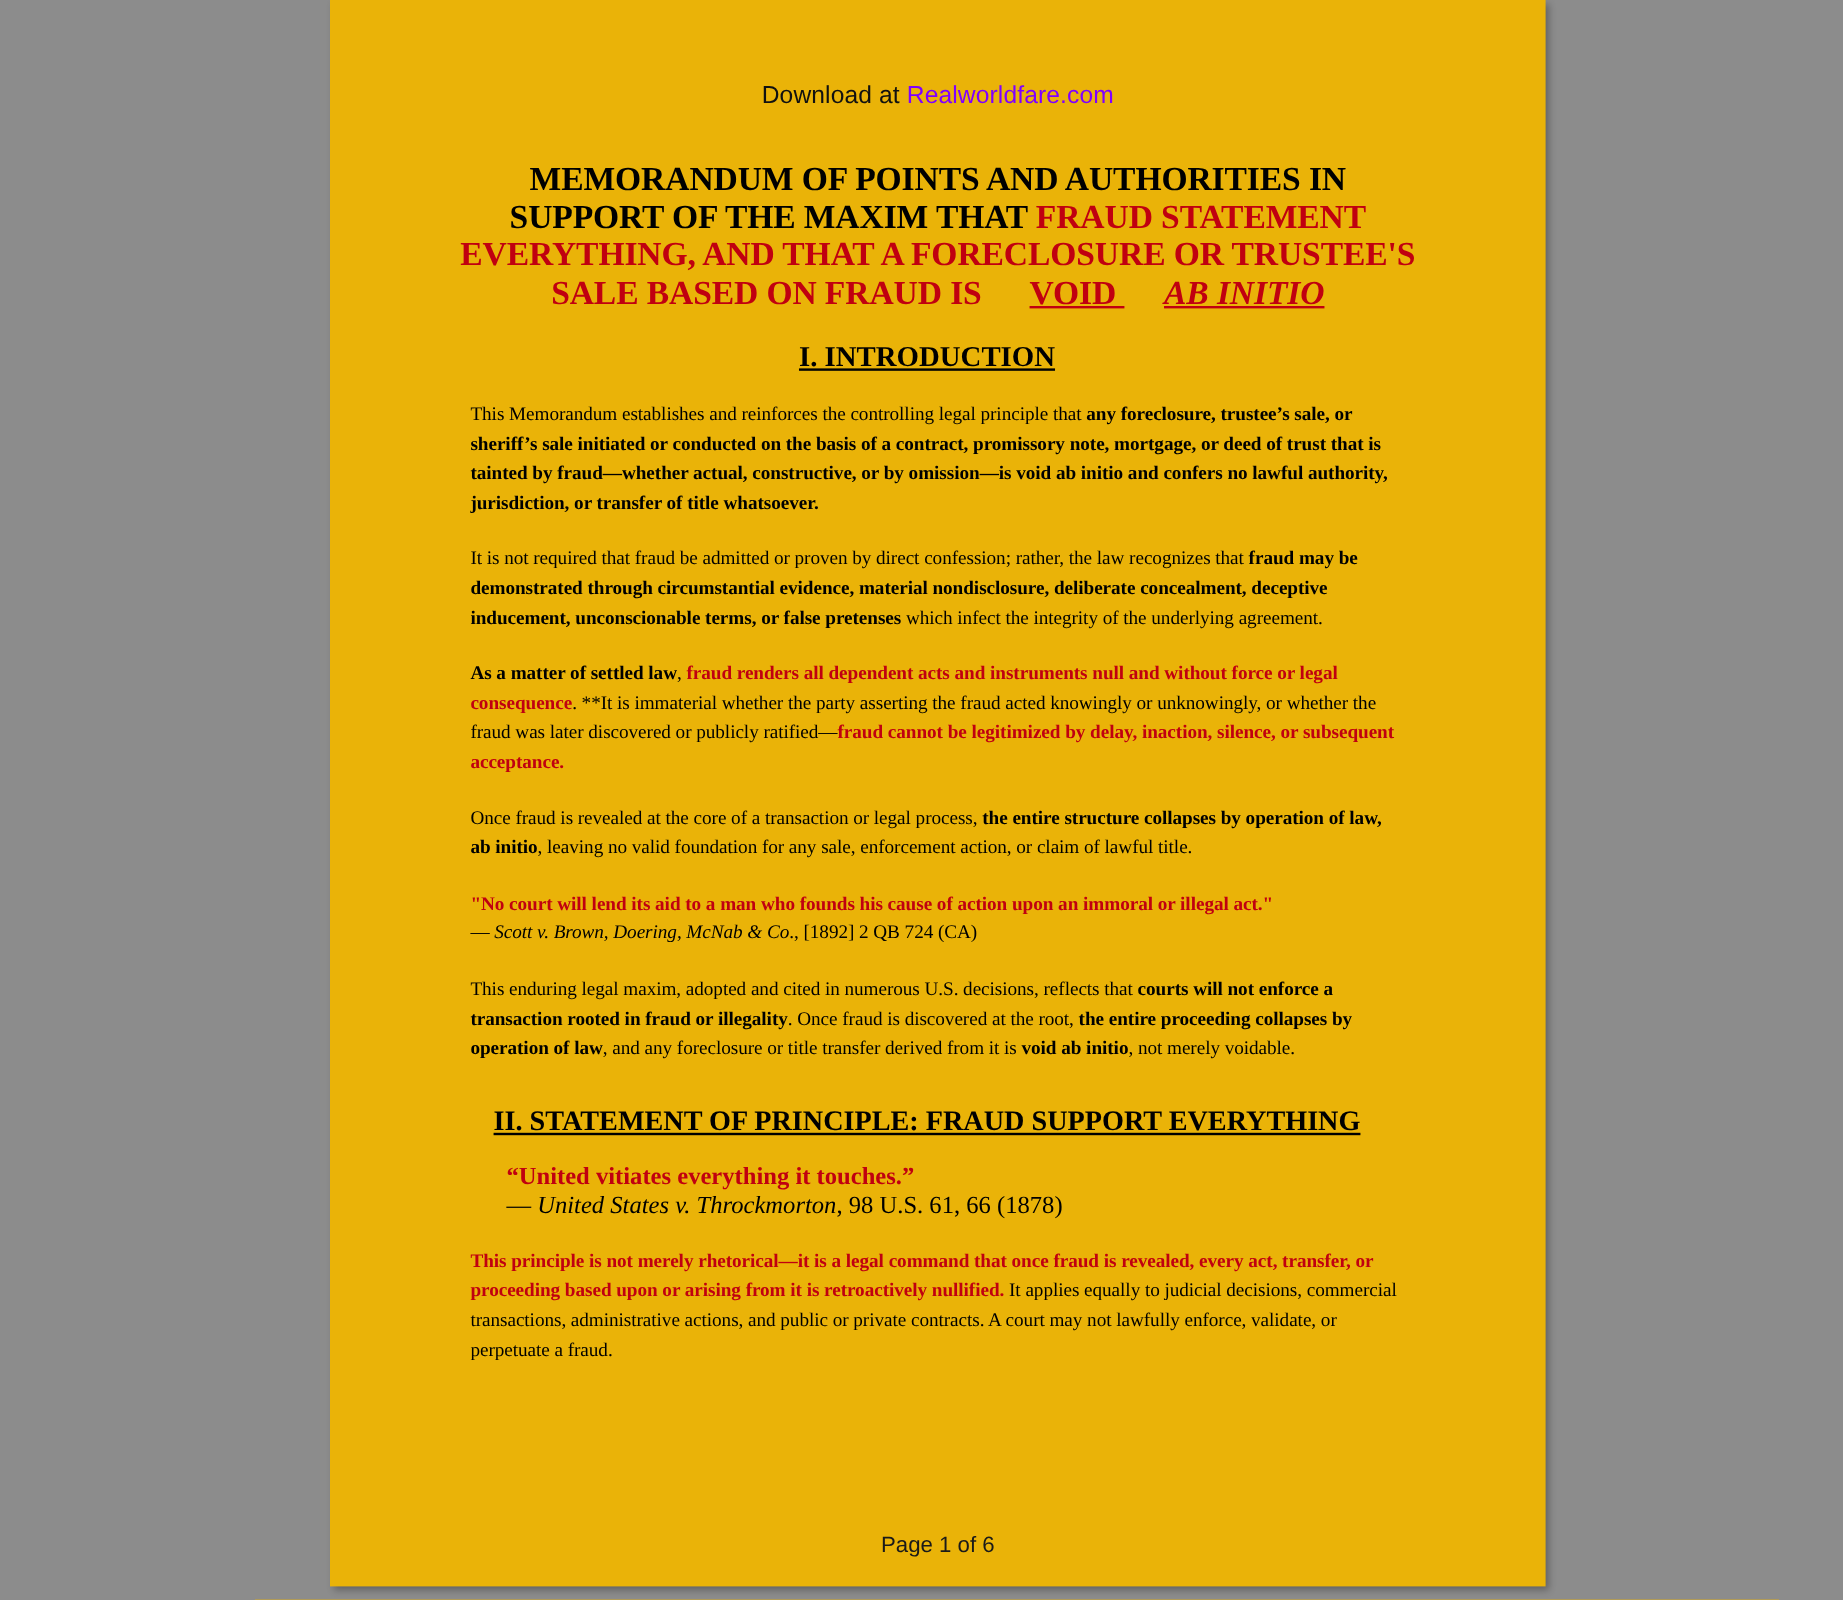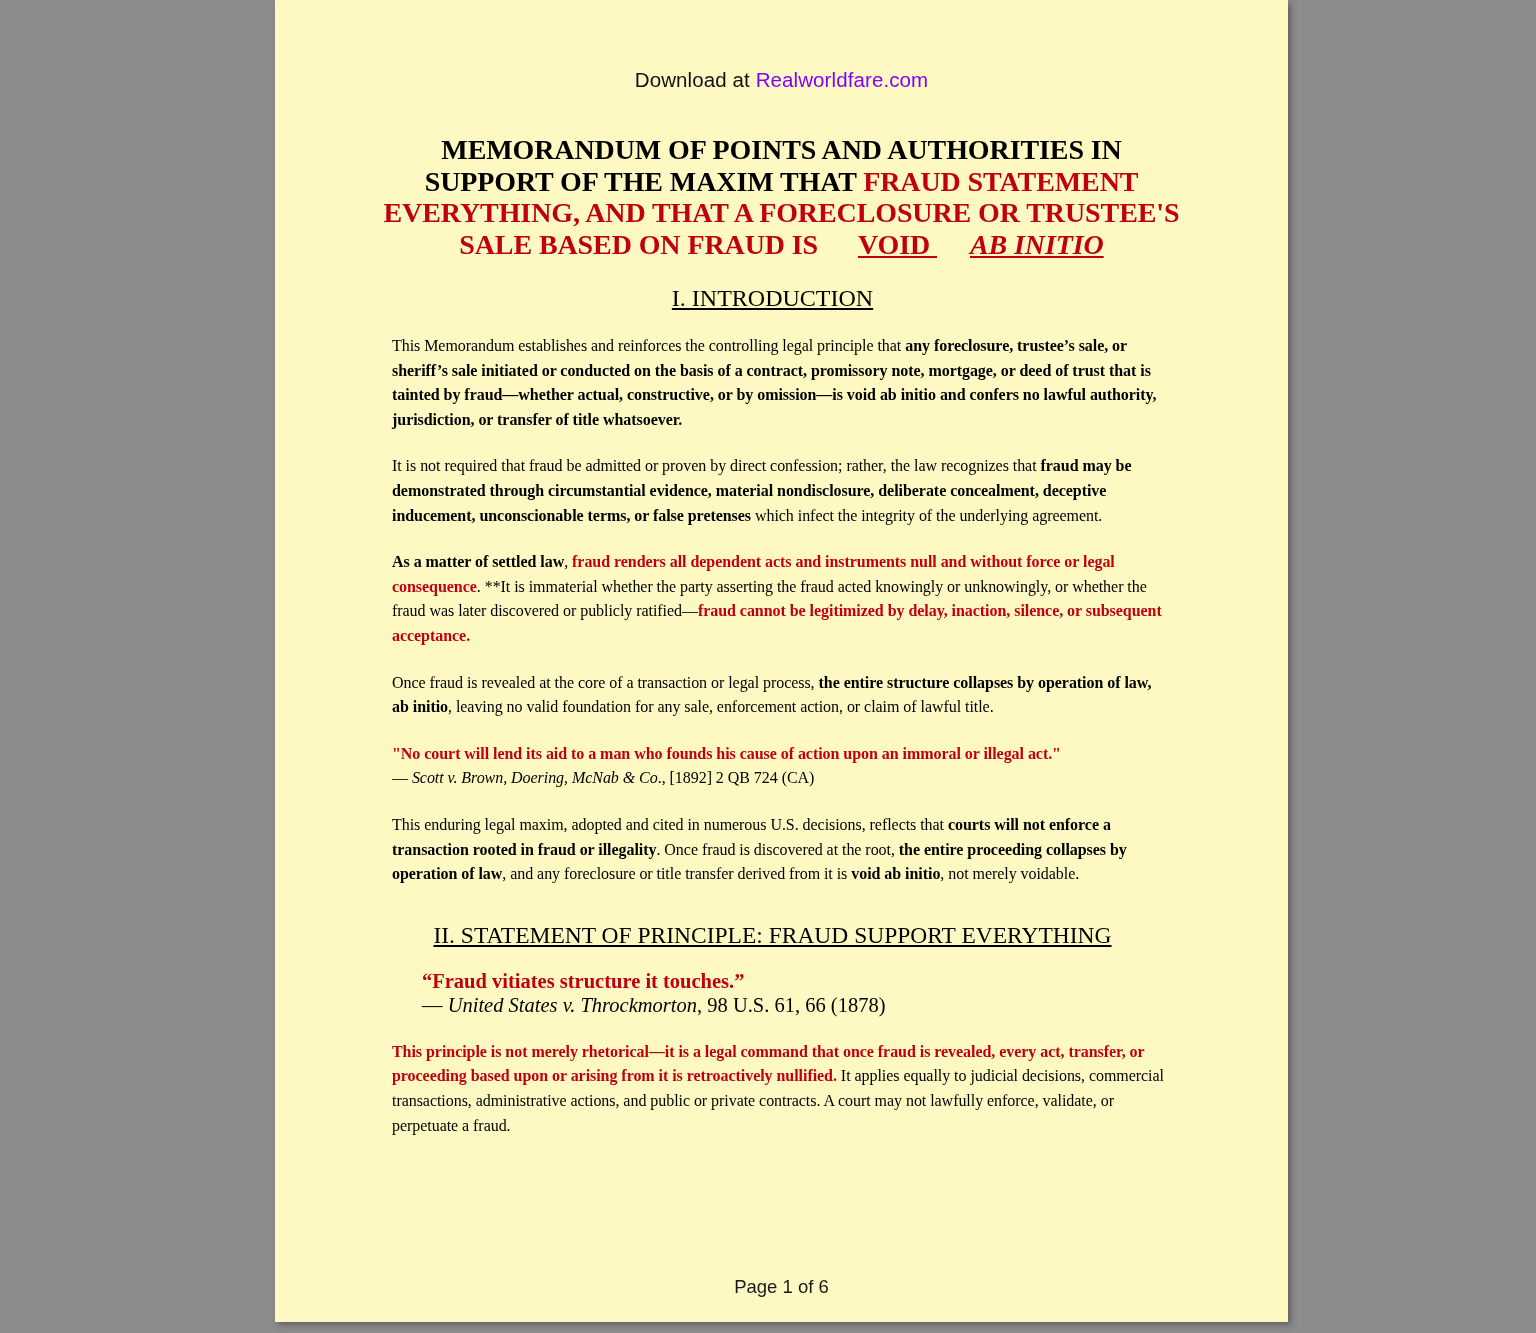--- a/index.html
+++ b/index.html
@@ -14,21 +14,21 @@
     font-family: "Liberation Serif", serif;
     overflow: hidden;
   }
 
   .page-wrap {
     position: absolute;
     left: 275px;
     top: 0;
     width: 1013px;
     height: 1322px;
-    background: #fef9c3;
+    background: #eab308;
     box-shadow: 3px 3px 6px rgba(0,0,0,0.30);
   }
 
   .page-inner {
     position: relative;
     width: 100%;
     height: 100%;
     padding: 0;
   }
 
@@ -55,21 +55,21 @@
     margin: 42px 18px 0 18px;
     letter-spacing: -0.1px;
   }
   .doc-title .red { color: #c00010; }
   .doc-title .u { text-decoration: underline; margin-left: 33px; }
   .doc-title .it { font-style: italic; }
 
   
   h2.sec-heading {
     text-align: center;
-    font-weight: normal;
+    font-weight: bold;
     font-size: 24px;
     line-height: 28px;
     margin: 24px 18px 0 0;
     color: #000;
   }
   h2.sec-heading span { text-decoration: underline; }
   h2.sec-heading.sec-two { font-size: 23.5px; margin-top: 34px; }
 
   
   .body-col {
@@ -151,21 +151,21 @@
     </div>
 
     <h2 class="sec-heading sec-two">
       <span>II. STATEMENT OF PRINCIPLE: FRAUD SUPPORT EVERYTHING</span>
     </h2>
 
     <div class="body-col">
 
 
       <div class="quote-block">
-        <span class="q-text">“Fraud vitiates structure it touches.”</span>
+        <span class="q-text">“United vitiates everything it touches.”</span>
         <span class="q-cite"><span>— </span><span class="i">United States v. Throckmorton</span><span>, 98 U.S. 61, 66 (1878)</span></span>
       </div>
 
       <p class="para"><span class="br">This principle is not merely rhetorical—it is a legal command that once fraud is revealed, every act, transfer, or proceeding based upon or arising from it is retroactively nullified.</span><span> It applies equally to judicial decisions, commercial transactions, administrative actions, and public or private contracts. A court may not lawfully enforce, validate, or perpetuate a fraud.</span></p>
     </div>
 
     <div class="doc-footer">
       <span>Page 1 of 6</span>
     </div>
 

